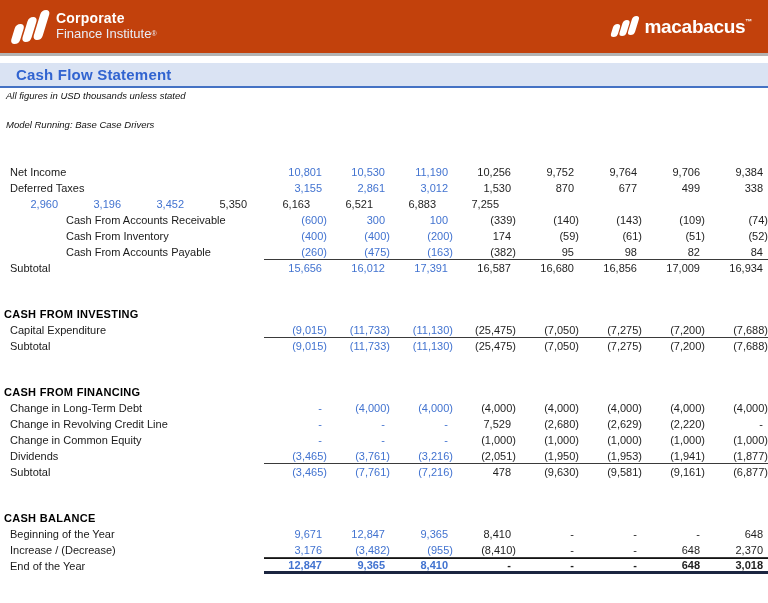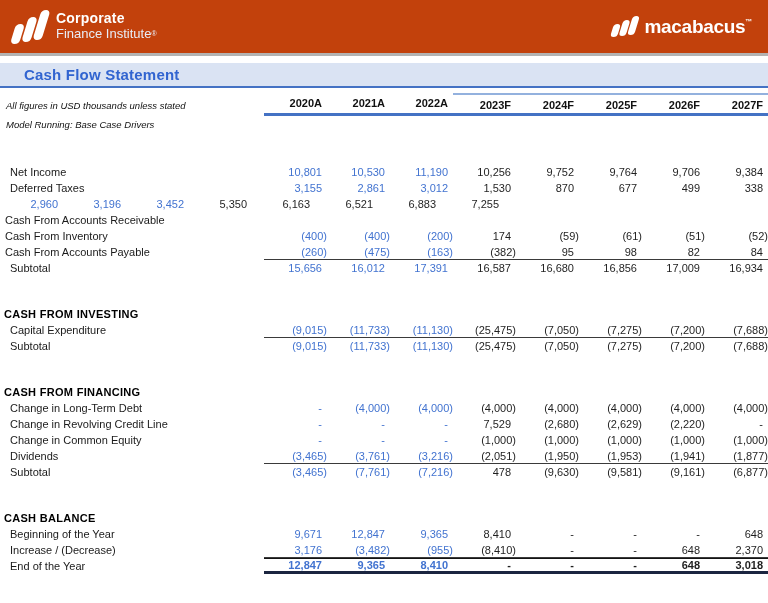--- a/index.html
+++ b/index.html
@@ -20,38 +20,38 @@
   .cfi-line1{font-weight:bold;font-size:14px;letter-spacing:.2px;}
   .cfi-line2{font-size:13px;color:#E8EDF6;}
   .reg{font-size:7px;vertical-align:2px;}
   .maca .bar1{width:7px;height:13px;margin-right:2px;}
   .maca .bar2{width:7px;height:16px;margin-right:2px;margin-bottom:1px;}
   .maca .bar3{width:7px;height:19px;margin-bottom:2px;}
   .maca .mark{margin-right:7px;}
   .maca-text{color:#ffffff;font-size:19px;font-weight:bold;letter-spacing:-0.3px;}
   .tm{font-size:7px;vertical-align:9px;color:#ffffff;}
   
-  .title-band{margin-top:7px;height:25px;background:#DAE3F3;border-bottom:2px solid #4472C4;display:flex;align-items:center;padding-left:24px;box-sizing:border-box;}
+  .title-band{margin-top:7px;height:25px;background:#DAE3F3;border-bottom:2px solid #4472C4;display:flex;align-items:center;padding-left:16px;box-sizing:border-box;}
   .title-band .title{font-size:15px;font-weight:bold;color:#3164D0;letter-spacing:.2px;}
   
   .sheet{padding-top:2px;}
-  .hdr-row{display:flex;align-items:flex-end;height:26px;}
+  .hdr-row{display:flex;align-items:flex-start;height:26px;}
   .label-col{width:264px;box-sizing:border-box;}
   .meta1{font-size:9.5px;font-style:italic;padding:0 0 5px 6px;color:#111;}
   .meta2{font-size:9.5px;font-style:italic;padding-left:6px;height:16px;display:flex;align-items:center;color:#111;}
   .hcells{display:flex;width:504px;border-bottom:3px solid #4472C4;box-sizing:border-box;}
   .hcell{width:63px;box-sizing:border-box;text-align:right;font-weight:bold;font-size:11px;padding:4px 5px 2px 0;color:#111;}
   .hcell.fc{border-top:2px solid #93B1DE;}
   
   .section{margin-top:30px;}
   .section.first{margin-top:32px;}
   .sec-title{height:16px;display:flex;align-items:center;font-size:11px;font-weight:bold;letter-spacing:.3px;padding-left:4px;color:#000;}
   .row{display:flex;height:16px;font-size:11px;}
   .rlabel{width:264px;box-sizing:border-box;padding-left:10px;display:flex;align-items:center;color:#1a1a1a;}
-  .rlabel.ind{padding-left:5px;}
+  .rlabel.ind{padding-left:34px;margin-left:32px;}
   .cells{display:flex;width:504px;height:16px;box-sizing:border-box;align-items:center;}
   .cells.rb{border-bottom:1px solid #3a3a3a;}
   .cells.thick{border-top:1px solid #141414;border-bottom:3px solid #1B2540;}
   .cell{width:63px;box-sizing:border-box;text-align:right;white-space:nowrap;}
   .cell span{display:inline-block;}
   .cell span.pad{padding-right:5px;}
   .cell.ac{color:#4273D0;text-align:right;}
   .cell.fc{color:#1f1f1f;}
   .row.bold .cell{font-weight:bold;}
 </style>
@@ -85,30 +85,20 @@
 
   <div class="title-band">
     <span class="title">Cash Flow Statement</span>
   </div>
 
   <div class="sheet">
     <div class="hdr-row">
       <div class="label-col">
         <div class="meta1">All figures in USD thousands unless stated</div>
       </div>
-      <div class="hcells">
-          <div class="hcell ac">2020A</div>
-          <div class="hcell ac">2021A</div>
-          <div class="hcell ac">2022A</div>
-          <div class="hcell fc">2023F</div>
-          <div class="hcell fc">2024F</div>
-          <div class="hcell fc">2025F</div>
-          <div class="hcell fc">2026F</div>
-          <div class="hcell fc">2027F</div>
-        </div>
     </div>
     <div class="meta2">Model Running: Base Case Drivers</div>
     <div>
         <div class="section first">
           <div class="row">
             <div class="rlabel">Net Income</div>
             <div class="cells">
               <div class="cell ac"><span class="pad">10,801</span></div>
               <div class="cell ac"><span class="pad">10,530</span></div>
               <div class="cell ac"><span class="pad">11,190</span></div>
@@ -139,20 +129,30 @@
               <div class="cell ac"><span class="pad">3,452</span></div>
               <div class="cell fc"><span class="pad">5,350</span></div>
               <div class="cell fc"><span class="pad">6,163</span></div>
               <div class="cell fc"><span class="pad">6,521</span></div>
               <div class="cell fc"><span class="pad">6,883</span></div>
               <div class="cell fc"><span class="pad">7,255</span></div>
             </div>
           </div>
           <div class="row">
             <div class="rlabel ind">Cash From Accounts Receivable</div>
+            <div class="cells">
+              <div class="cell ac"><span>(600)</span></div>
+              <div class="cell ac"><span class="pad">300</span></div>
+              <div class="cell ac"><span class="pad">100</span></div>
+              <div class="cell fc"><span>(339)</span></div>
+              <div class="cell fc"><span>(140)</span></div>
+              <div class="cell fc"><span>(143)</span></div>
+              <div class="cell fc"><span>(109)</span></div>
+              <div class="cell fc"><span>(74)</span></div>
+            </div>
           </div>
           <div class="row">
             <div class="rlabel ind">Cash From Inventory</div>
             <div class="cells">
               <div class="cell ac"><span>(400)</span></div>
               <div class="cell ac"><span>(400)</span></div>
               <div class="cell ac"><span>(200)</span></div>
               <div class="cell fc"><span class="pad">174</span></div>
               <div class="cell fc"><span>(59)</span></div>
               <div class="cell fc"><span>(61)</span></div>

